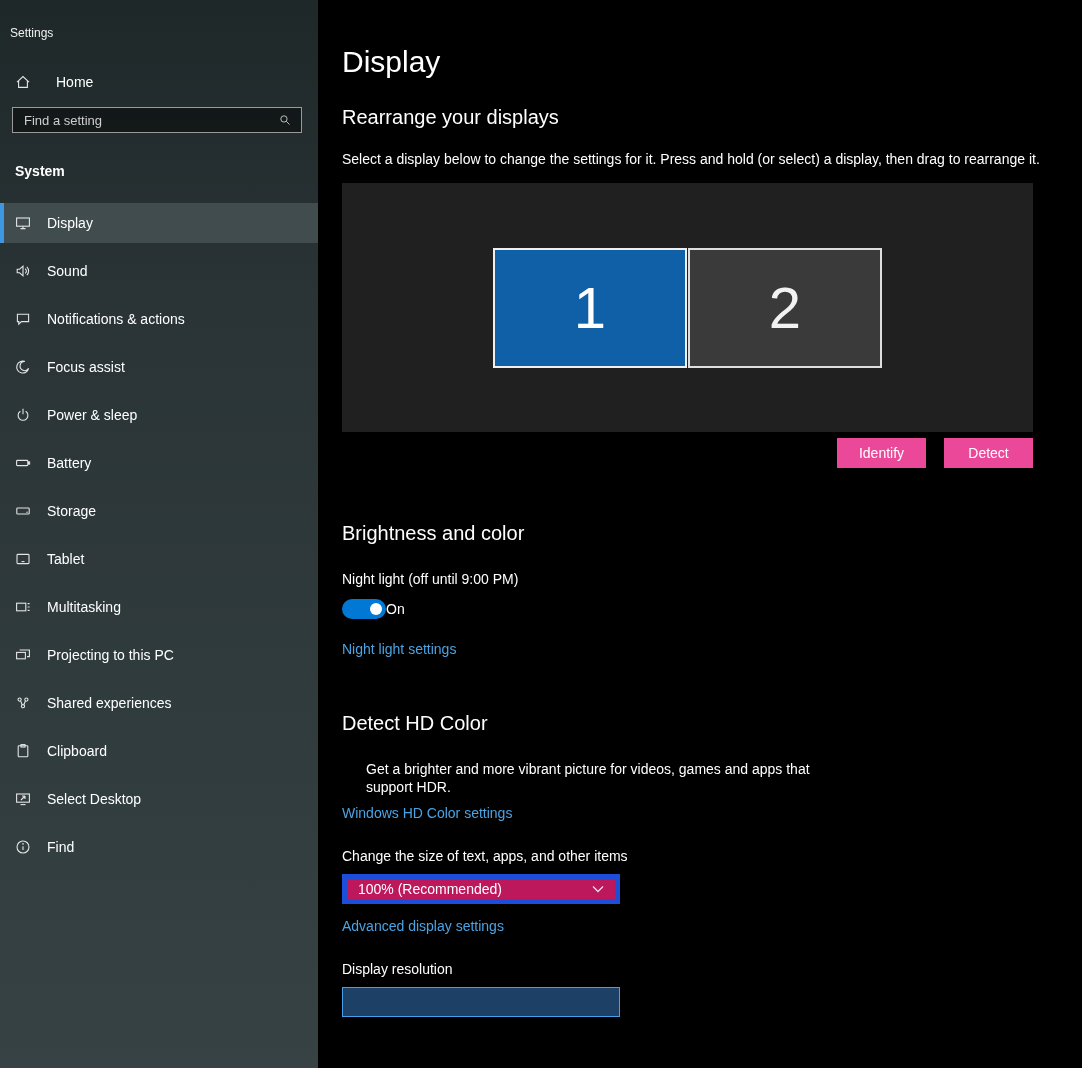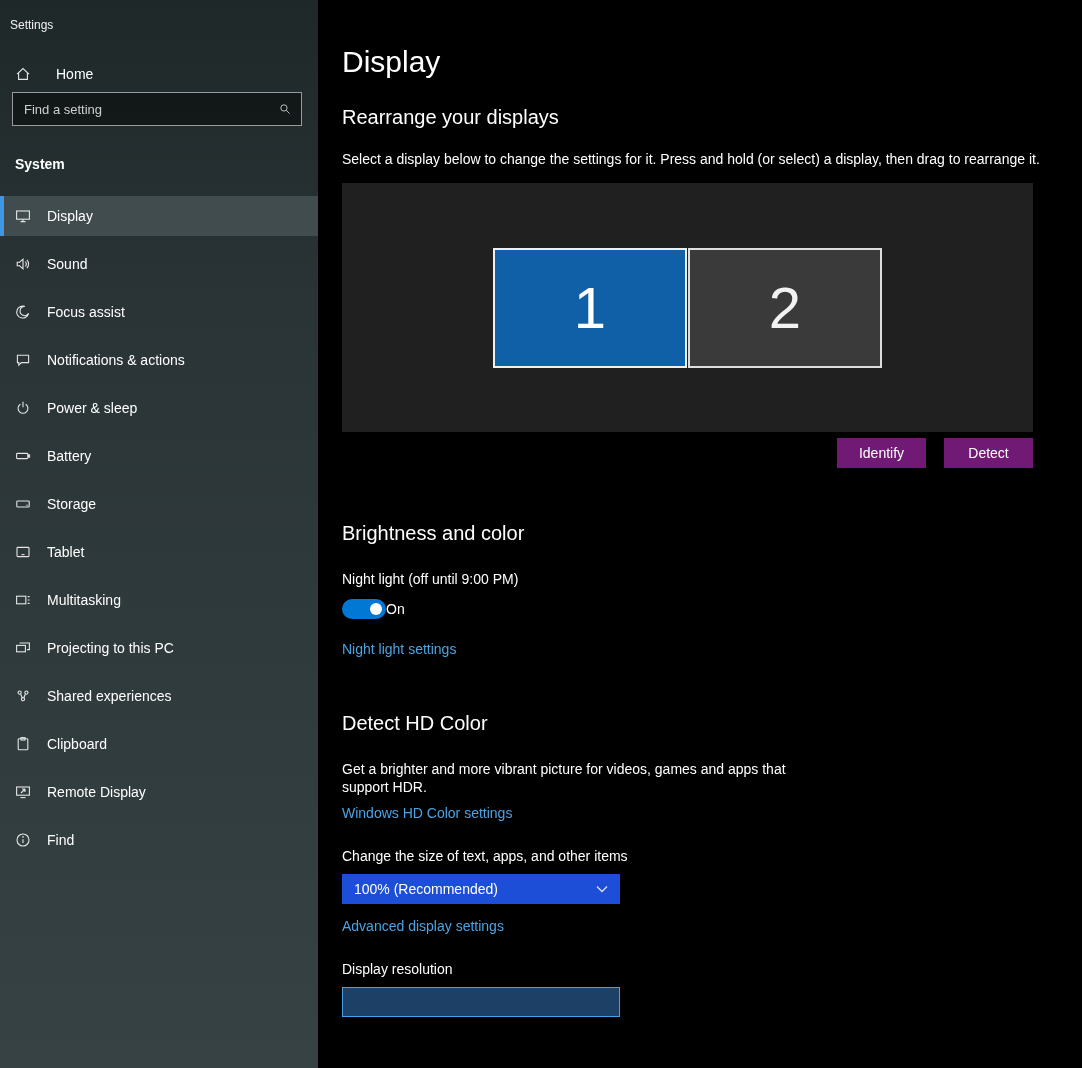--- a/index.html
+++ b/index.html
@@ -9,30 +9,30 @@
     width:1082px; height:1068px; overflow:hidden;
     background:#000; color:#fff;
     font-family:"Liberation Sans","DejaVu Sans",sans-serif;
     display:flex;
   }
 
   
   .sidebar {
     width:318px; min-width:318px; height:100%;
     background:linear-gradient(180deg,#1e2829 0%,#2a3436 28%,#313c3e 70%,#374244 100%);
-    padding-top:16px;
+    padding-top:24px;
   }
   .app-title { font-size:12px; padding:2px 0 0 10px; color:#f0f0f0; }
   .home-row {
     display:flex; align-items:center; gap:25px;
     height:36px; padding-left:15px; margin-top:24px;
     font-size:14px; cursor:pointer;
   }
   .search-box {
-    margin:0 16px 0 12px; height:34px;
+    margin:7px 16px 0 12px; height:26px;
     border:1px solid #9a9a9a; background:rgba(0,0,0,0.45);
     display:flex; align-items:center; padding:0 9px;
   }
   .search-box input {
     flex:1; background:transparent; border:none; outline:none;
     color:#d8d8d8; font-size:13px; font-family:inherit;
   }
   .search-box input::placeholder { color:#cfcfcf; }
   .section-label { font-weight:700; font-size:14px; padding-left:15px; margin-top:30px; }
   .nav { margin-top:24px; }
@@ -64,46 +64,46 @@
   .monitor {
     width:194px; height:120px;
     display:flex; align-items:center; justify-content:center;
     font-size:58px; font-weight:200; cursor:pointer;
   }
   .monitor-1 { background:#1060a8; border:2px solid #efefef; color:#fff; }
   .monitor-2 { background:#3a3a3a; border:2px solid #dedede; color:#f2f2f2; }
 
   .buttons-row { width:691px; display:flex; justify-content:flex-end; gap:18px; margin-top:6px; }
   .btn {
-    height:30px; min-width:89px; background:#701a75; color:#fff;
+    height:30px; min-width:89px; background:#ec4899; color:#fff;
     font-size:14px; border:none; padding:0 18px;
     font-family:inherit; cursor:pointer;
   }
 
   .section-heading { font-size:20px; font-weight:400; margin-top:54px; }
   .field-label { font-size:14px; margin-top:26px; }
   .toggle-row { display:flex; align-items:center; margin-top:12px; }
   .toggle {
     width:44px; height:20px; border-radius:10px; background:#0078d4;
     position:relative; cursor:pointer;
   }
   .knob {
     position:absolute; right:4px; top:4px; width:12px; height:12px;
     border-radius:50%; background:#fff;
   }
   .toggle-state { font-size:14px; }
   a.link { color:#4ba3e3; font-size:14px; text-decoration:none; display:inline-block; cursor:pointer; }
   .link-m22 { margin-top:22px; }
   .link-m8 { margin-top:8px; }
   .link-m14 { margin-top:14px; }
-  .hd-desc { font-size:14px; margin-top:26px; max-width:470px; line-height:1.28; }
+  .hd-desc { font-size:14px; margin-top:26px; max-width:470px; line-height:1.28;margin-left:24px; }
 
   .select {
     width:278px; height:30px; margin-top:10px;
-    border:1px solid #1d4ed8; background:#1d4ed8;
+    border:5px solid #1d4ed8; background:#be185d;
     display:flex; align-items:center; justify-content:space-between;
     padding:0 11px; font-size:14px; cursor:pointer;
   }
   .select.focused { background:#1d4066; border:1px solid #4aa0e8; }
 </style>
 </head>
 <body>
 
 <div class="sidebar">
   <div class="app-title">Settings</div>
@@ -140,30 +140,30 @@
       <svg class="ic nav-icon" viewBox="0 0 16 16">
           <path d="M2.2 6.2 H4.6 L8 3.2 V12.8 L4.6 9.8 H2.2 Z"></path>
           <path d="M10.2 5.6 A3.4 3.4 0 0 1 10.2 10.4"></path>
           <path d="M11.8 3.8 A5.8 5.8 0 0 1 11.8 12.2"></path>
         </svg>
       <span>Sound</span>
     </div>
 
     <div class="nav-item">
       <svg class="ic nav-icon" viewBox="0 0 16 16">
+          <path d="M2.4 3.2 H13.6 V10.6 H6.4 L3.8 13.2 V10.6 H2.4 Z"></path>
+        </svg>
+      <span>Notifications &amp; actions</span>
+    </div>
+
+    <div class="nav-item">
+      <svg class="ic nav-icon" viewBox="0 0 16 16">
           <path d="M9.8 2.4 A6 6 0 1 0 13.6 9.4 A4.6 4.6 0 1 1 9.8 2.4 Z"></path>
         </svg>
       <span>Focus assist</span>
-    </div>
-
-    <div class="nav-item">
-      <svg class="ic nav-icon" viewBox="0 0 16 16">
-          <path d="M2.4 3.2 H13.6 V10.6 H6.4 L3.8 13.2 V10.6 H2.4 Z"></path>
-        </svg>
-      <span>Notifications &amp; actions</span>
     </div>
 
     <div class="nav-item">
       <svg class="ic nav-icon" viewBox="0 0 16 16">
           <path d="M5.4 4.2 A4.9 4.9 0 1 0 10.6 4.2"></path>
           <path d="M8 1.8 V7.2"></path>
         </svg>
       <span>Power &amp; sleep</span>
     </div>
 
@@ -224,21 +224,21 @@
         </svg>
       <span>Clipboard</span>
     </div>
 
     <div class="nav-item">
       <svg class="ic nav-icon" viewBox="0 0 16 16">
           <rect x="1.6" y="3" width="12.8" height="8.2"></rect>
           <path d="M5.5 13.6 H10.5"></path>
           <path d="M6 9 L10 5 M10 5 H7 M10 5 V8"></path>
         </svg>
-      <span>Remote Display</span>
+      <span>Select Desktop</span>
     </div>
 
     <div class="nav-item">
       <svg class="ic nav-icon" viewBox="0 0 16 16">
           <circle cx="8" cy="8" r="6"></circle>
           <path d="M8 7.2 V11"></path>
           <circle class="fill" cx="8" cy="4.9" r="0.8"></circle>
         </svg>
       <span>Find</span>
     </div>

